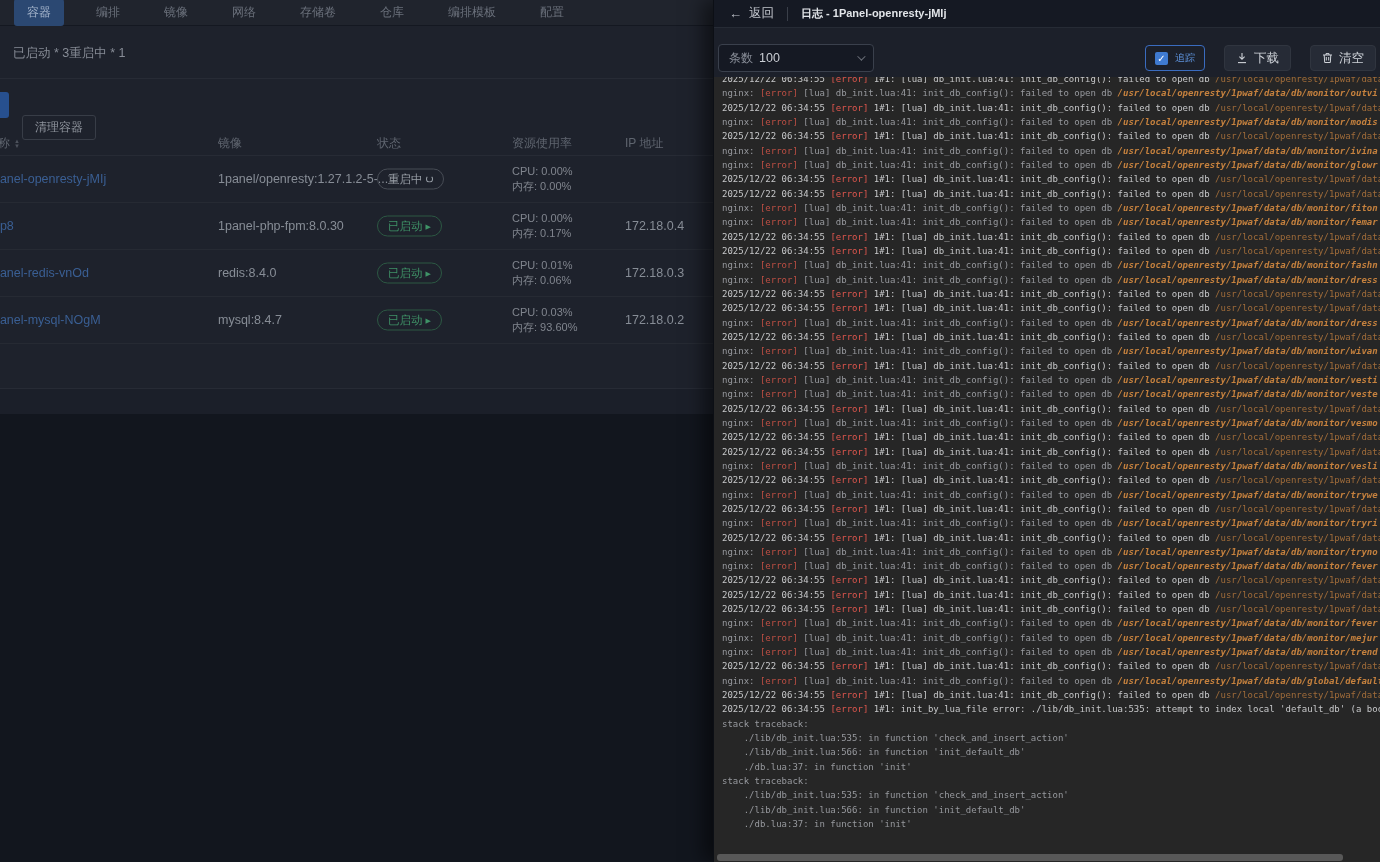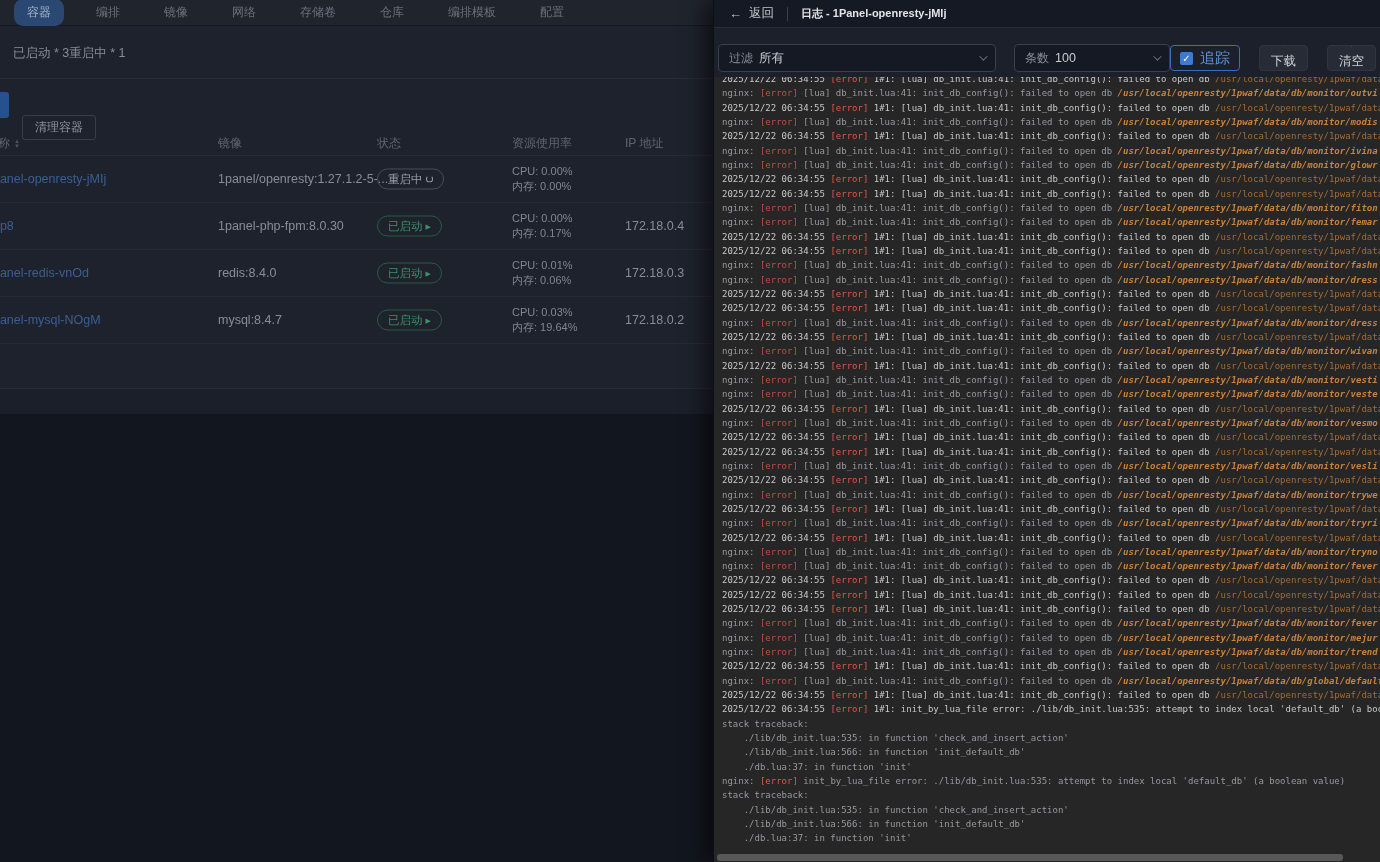--- a/index.html
+++ b/index.html
@@ -5,21 +5,21 @@
   * { margin:0; padding:0; box-sizing:border-box; }
   html,body { width:1380px; height:862px; overflow:hidden; background:#12161e;
     font-family:"Liberation Sans","DejaVu Sans",sans-serif; }
   body { position:relative; }
 
   
   .left-panel { position:absolute; left:0; top:0; width:713px; height:862px; background:#1e222c; overflow:hidden; }
   .tabbar { position:absolute; top:0; left:0; right:0; height:26px; background:#20242d;
     border-bottom:1px solid #141821; display:flex; align-items:center; padding-left:14px; }
   .tab { color:#6a707b; font-size:12px; margin-right:44px; white-space:nowrap; cursor:pointer; }
-  .tab.active { background:#2b4872; color:#a4b4cb; padding:5px 13px; border-radius:9px; margin-right:32px; }
+  .tab.active { background:#2b4872; color:#a4b4cb; padding:5px 13px; border-radius:3px; margin-right:32px; }
   .status-row { position:absolute; top:45px; left:13px; display:flex; }
   .chip { color:#878c96; font-size:12.5px; }
   .divider1 { position:absolute; top:78px; left:0; right:0; height:1px; background:#272b35; }
   .toolbar { position:absolute; top:92px; left:0; right:0; height:26px; display:flex; align-items:center; }
   .btn-sliver { width:9px; height:26px; background:#27508f; border-radius:0 3px 3px 0; margin-right:13px; cursor:pointer; }
   .btn { font-family:Liberation Sans, sans-serif; font-size:12px; background:transparent; border:1px solid #383d47;
     border-radius:3px; height:25px; padding:0 12px; color:#8f949d; cursor:pointer; white-space:nowrap;margin-top:45px; }
   .batch-group { display:flex; margin-left:10px; gap:8px; }
   .btn.batch { color:#4d525c; border-color:#2c313b; background:#21252f; }
   
@@ -59,23 +59,23 @@
   .select .svalue { color:#c9cdd3; font-size:12.5px; }
   .select-filter { width:278px; margin-right:18px; }
   .select-lines { width:156px; }
   .chev { width:6px; height:6px; border-right:1px solid #6b7079; border-bottom:1px solid #6b7079;
     transform:rotate(45deg) translateY(-2px); margin-left:auto; }
   .ctl-right { margin-left:auto; display:flex; align-items:center; gap:19px; }
   .follow-btn { height:26px; border:1px solid #3a6cc0; border-radius:4px; background:transparent;
     display:flex; align-items:center; gap:7px; padding:0 9px; cursor:pointer; }
   .checkbox { width:13px; height:13px; background:#3f7ad0; border-radius:2px; color:#fff;
     font-size:10px; line-height:13px; text-align:center; }
-  .follow-label { color:#5e93dd; font-size:15px; }
+  .follow-label { color:#5e93dd; font-size:10px; }
   .dbtn { height:26px; background:#262b36; border:1px solid #30353f; border-radius:4px;
-    display:flex; align-items:center; gap:6px; padding:0 11px; color:#ced2d8; font-size:12.5px; cursor:pointer;flex-direction:column; }
+    display:flex; align-items:center; gap:6px; padding:0 11px; color:#ced2d8; font-size:12.5px; cursor:pointer; }
   
   .log-area { position:absolute; top:77px; left:0; right:0; bottom:0; background:#262626; overflow:hidden; }
   .log-content { padding:0 0 0 8px; margin-top:-5px; }
   .log-line { white-space:pre; overflow:hidden; line-height:14.34px; height:14.34px;
     font-family:"DejaVu Sans Mono","Liberation Mono",monospace; font-size:9px; }
   .lg  { color:#c7c8ca; }
   .ln  { color:#97999e; }
   .le  { color:#e2574e; }
   .le2 { color:#bf4f44; }
   .lp  { color:#c5813e; font-weight:bold;font-style:italic; }
@@ -159,21 +159,21 @@
         </div>
         <div class="trow">
           <div class="cell c-name link">1panel-mysql-NOgM</div>
           <div class="cell c-image">mysql:8.4.7</div>
           <div class="cell c-status"><span class="badge running">
               <span>已启动</span>
               <span class="play">▶</span>
             </span></div>
           <div class="cell c-res">
             <div class="res-line">CPU: 0.03%</div>
-            <div class="res-line">内存: 19.64%</div>
+            <div class="res-line">内存: 93.60%</div>
           </div>
           <div class="cell c-ip">172.18.0.2</div>
         </div>
       </div>
     <div class="pag-zone"></div>
     <div class="strip"></div>
     <div class="below-dark"></div>
   </div>
 </div>
 
@@ -181,25 +181,20 @@
   <div class="drawer-header">
     <div class="back-group">
       <span class="back-arrow">←</span>
       <span>返回</span>
     </div>
     <div class="vdiv"></div>
     <div class="drawer-title">日志 - 1Panel-openresty-jMIj</div>
   </div>
 
   <div class="controls">
-    <div class="select select-filter">
-      <span class="slabel">过滤</span>
-      <span class="svalue">所有</span>
-      <span class="chev"></span>
-    </div>
     <div class="select select-lines">
       <span class="slabel">条数</span>
       <span class="svalue">100</span>
       <span class="chev"></span>
     </div>
     <div class="ctl-right">
       <div class="follow-btn">
         <span class="checkbox">✓</span>
         <span class="follow-label">追踪</span>
       </div>
@@ -263,21 +258,20 @@
         <div class="log-line"><span class="ln">nginx: </span><span class="le2">[error]</span><span class="ln"> [lua] db_init.lua:41: init_db_config(): failed to open db </span><span class="lp">/usr/local/openresty/1pwaf/data/db/monitor/mejur</span></div>
         <div class="log-line"><span class="ln">nginx: </span><span class="le2">[error]</span><span class="ln"> [lua] db_init.lua:41: init_db_config(): failed to open db </span><span class="lp">/usr/local/openresty/1pwaf/data/db/monitor/trend</span></div>
         <div class="log-line"><span class="lg">2025/12/22 06:34:55 </span><span class="le">[error]</span><span class="lg"> 1#1: [lua] db_init.lua:41: init_db_config(): failed to open db </span><span class="lp2">/usr/local/openresty/1pwaf/data/db/monitor/</span></div>
         <div class="log-line"><span class="ln">nginx: </span><span class="le2">[error]</span><span class="ln"> [lua] db_init.lua:41: init_db_config(): failed to open db </span><span class="lp">/usr/local/openresty/1pwaf/data/db/global/default</span></div>
         <div class="log-line"><span class="lg">2025/12/22 06:34:55 </span><span class="le">[error]</span><span class="lg"> 1#1: [lua] db_init.lua:41: init_db_config(): failed to open db </span><span class="lp2">/usr/local/openresty/1pwaf/data/db/monitor/</span></div>
         <div class="log-line"><span class="lg">2025/12/22 06:34:55 </span><span class="le">[error]</span><span class="lg"> 1#1: init_by_lua_file error: ./lib/db_init.lua:535: attempt to index local 'default_db' (a boolean value)</span></div>
         <div class="log-line"><span class="ln">stack traceback:</span></div>
         <div class="log-line"><span class="ln">    ./lib/db_init.lua:535: in function 'check_and_insert_action'</span></div>
         <div class="log-line"><span class="ln">    ./lib/db_init.lua:566: in function 'init_default_db'</span></div>
         <div class="log-line"><span class="ln">    ./db.lua:37: in function 'init'</span></div>
-        <div class="log-line"><span class="ln">nginx: </span><span class="le">[error]</span><span class="ln"> init_by_lua_file error: ./lib/db_init.lua:535: attempt to index local 'default_db' (a boolean value)</span></div>
         <div class="log-line"><span class="ln">stack traceback:</span></div>
         <div class="log-line"><span class="ln">    ./lib/db_init.lua:535: in function 'check_and_insert_action'</span></div>
         <div class="log-line"><span class="ln">    ./lib/db_init.lua:566: in function 'init_default_db'</span></div>
         <div class="log-line"><span class="ln">    ./db.lua:37: in function 'init'</span></div>
       </div>
     <div class="hscrollbar">
       <div class="hthumb"></div>
     </div>
   </div>
 </div>

